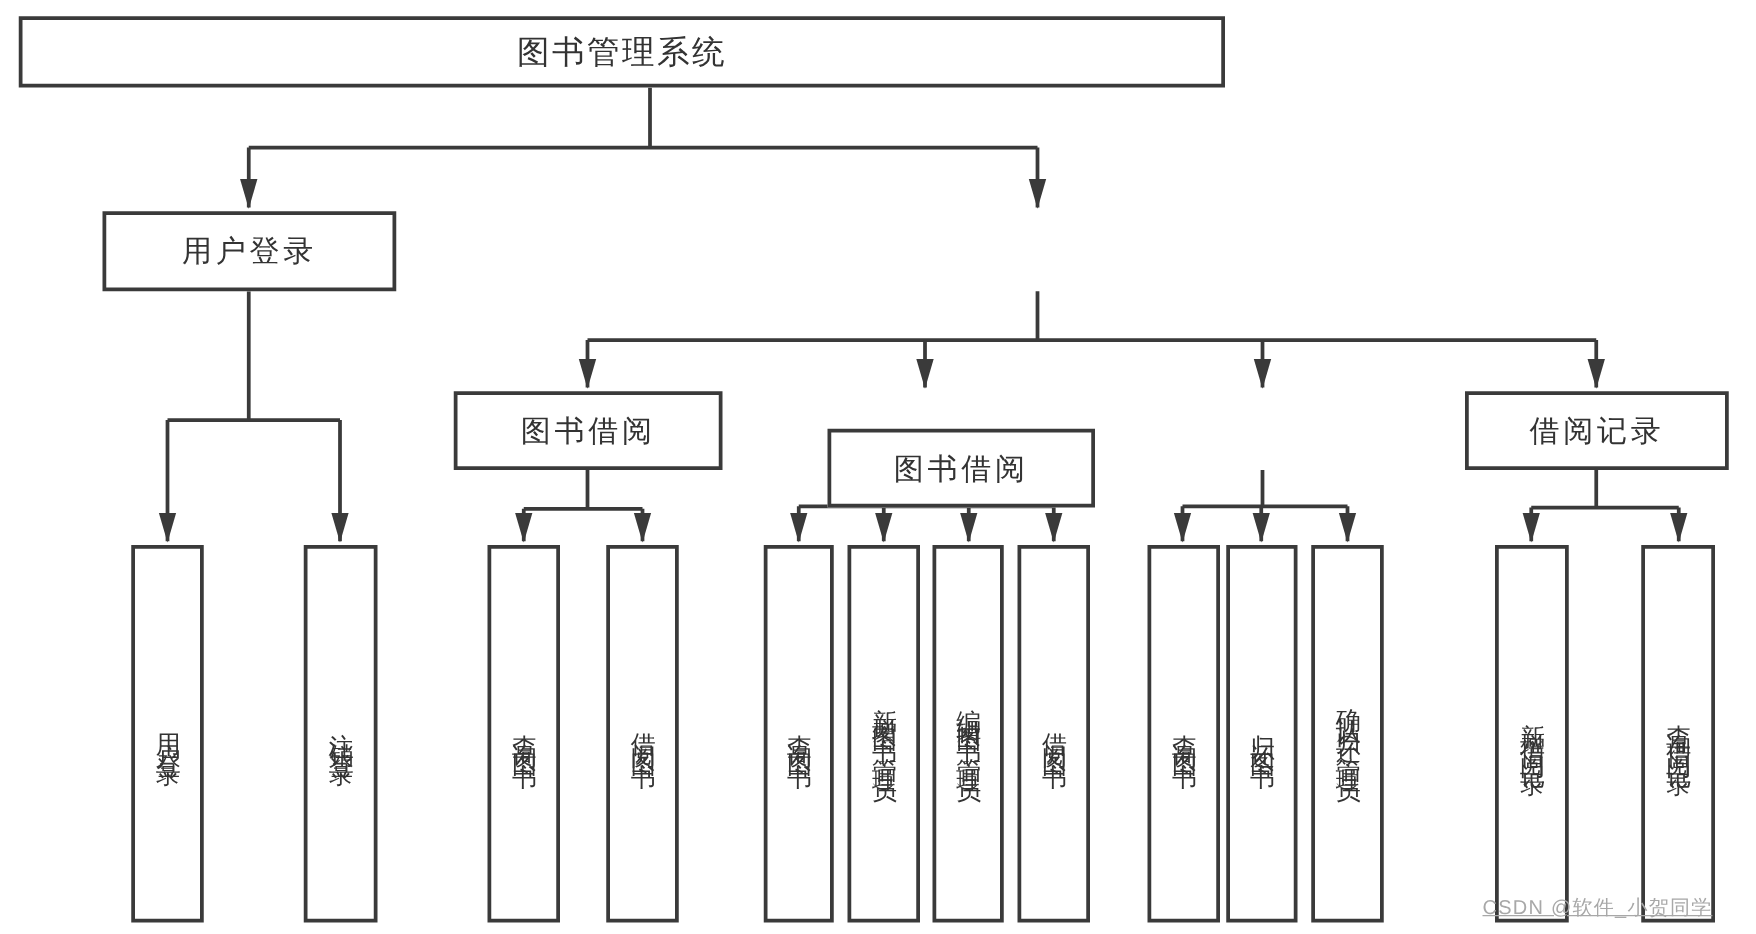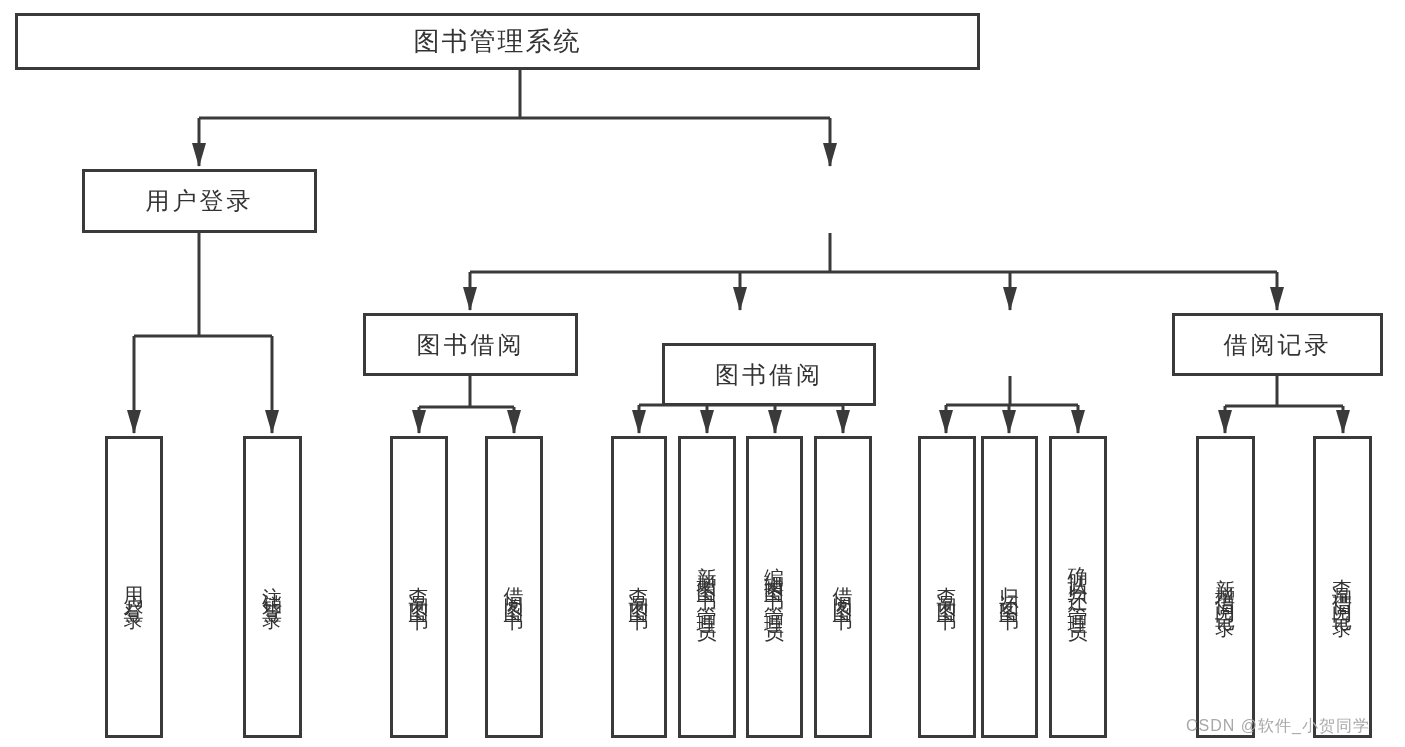--- a/index.html
+++ b/index.html
@@ -54,20 +54,21 @@
   }
   .watermark {
     position: absolute;
     left: 1186px;
     top: 716px;
     font-size: 16px;
     letter-spacing: 1px;
     color: #a8a8a8;
     white-space: nowrap;
     z-index: 5;
+    text-decoration: underline;
   }
 </style>
 </head>
 <body>
 
 <div id="stage">
 
   <svg id="connectors" width="1405" height="747" viewBox="0 0 1405 747">
     <defs>
       <marker id="arrowhead" markerUnits="userSpaceOnUse" markerWidth="26" markerHeight="18" refX="23" refY="9" orient="auto">

